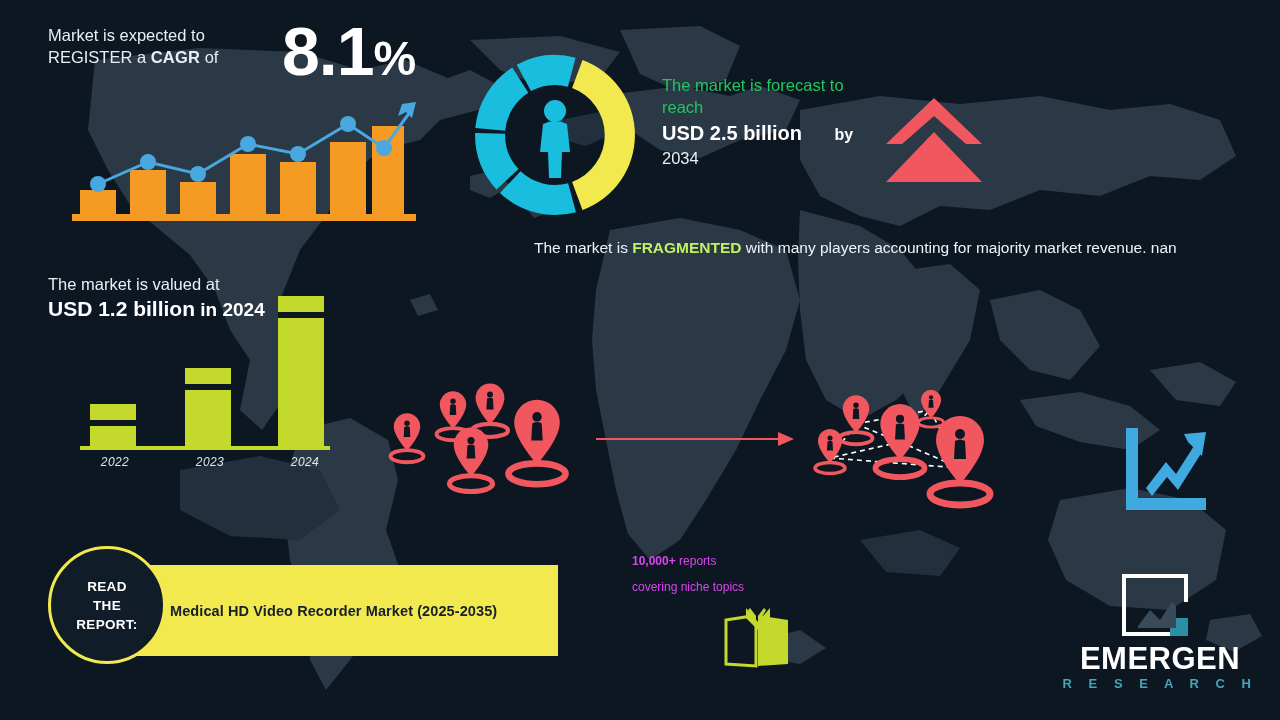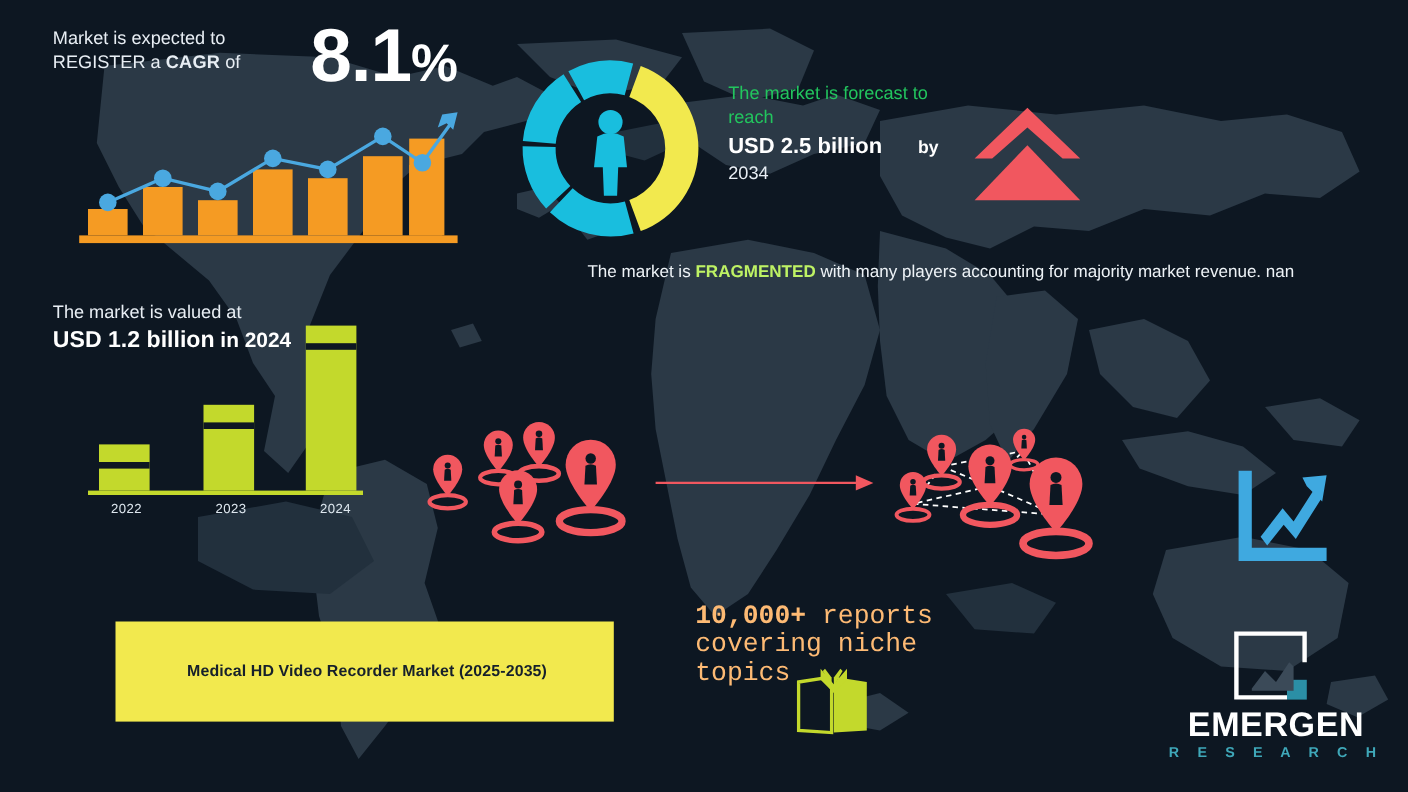--- a/index.html
+++ b/index.html
@@ -43,26 +43,26 @@
 
   
   #valued-block { position:absolute; left:48px; top:273px; width:300px; }
   #valued-block .l1 { font-size:16.5px; color:#e8eef4; line-height:22px; }
   #valued-block .l2 { font-size:21px; font-weight:700; color:#ffffff; line-height:26px; margin-top:1px; }
   #valued-block .l2 .yr { font-size:19px; font-weight:700; }
 
   
   .yearlabel {
     position:absolute; top:455px; font-size:12px; color:#dde6ee;
-    letter-spacing:.4px; text-align:center; width:60px;
+    letter-spacing:.4px; text-align:center; width:60px;font-style:italic;
   }
 
   
   #reports-block { position:absolute; left:632px; top:548px; width:260px; }
-  #reports-block .r1 { font-size:24px; color:#fdba74; line-height:26px;font-family:Liberation Mono, monospace; }
+  #reports-block .r1 { font-size:12px; color:#d946ef; line-height:26px; }
   #reports-block .r1 .n { font-weight:700; }
 
   
   #report-banner {
     position:absolute; left:105px; top:565px;
     width:453px; height:91px; background:#f2e94e;
   }
   #report-banner .label {
     position:absolute; left:65px; top:50%; transform:translateY(-50%);
     font-size:14.5px; font-weight:700; color:#16202b; letter-spacing:.1px;
@@ -372,20 +372,27 @@
     <path d="M4 12 L30 8 L34 18 L34 58 L4 56 Z" fill="#0d1722" stroke="#c3d92c" stroke-width="3"></path>
     <path d="M66 12 L40 8 L36 18 L36 58 L66 56 Z" fill="#c3d92c"></path>
     <path d="M26 2 L34 16 L34 8 L28 0 Z" fill="#c3d92c"></path>
     <path d="M44 2 L36 16 L36 8 L42 0 Z" fill="#c3d92c"></path>
     <path d="M24 0 L36 14 L48 0 L48 10 L36 22 L24 10 Z" fill="#c3d92c"></path>
   </svg>
 
   <div id="report-banner">
     <div class="label">Medical HD Video Recorder Market (2025-2035)</div>
   </div>
+  <div id="report-circle">
+    <div class="cta">
+      <span>READ</span><br>
+      <span>THE</span><br>
+      <span>REPORT:</span>
+    </div>
+  </div>
 
   <div id="logo">
     <svg id="logo-mark" viewBox="0 0 70 66">
       <path d="M2 2 L68 2 L68 30 L64 30 L64 6 L6 6 L6 60 L50 60 L50 64 L2 64 Z" fill="#ffffff"></path>
       <path d="M50 46 L68 46 L68 64 L50 64 Z" fill="#2b8fa6"></path>
       <path d="M18 54 L30 38 L40 48 L52 30 L56 34 L56 56 L18 56 Z" fill="#3b4a58"></path>
     </svg>
     <div id="logo-name">EMERGEN</div>
     <div id="logo-sub">R E S E A R C H</div>
   </div>

